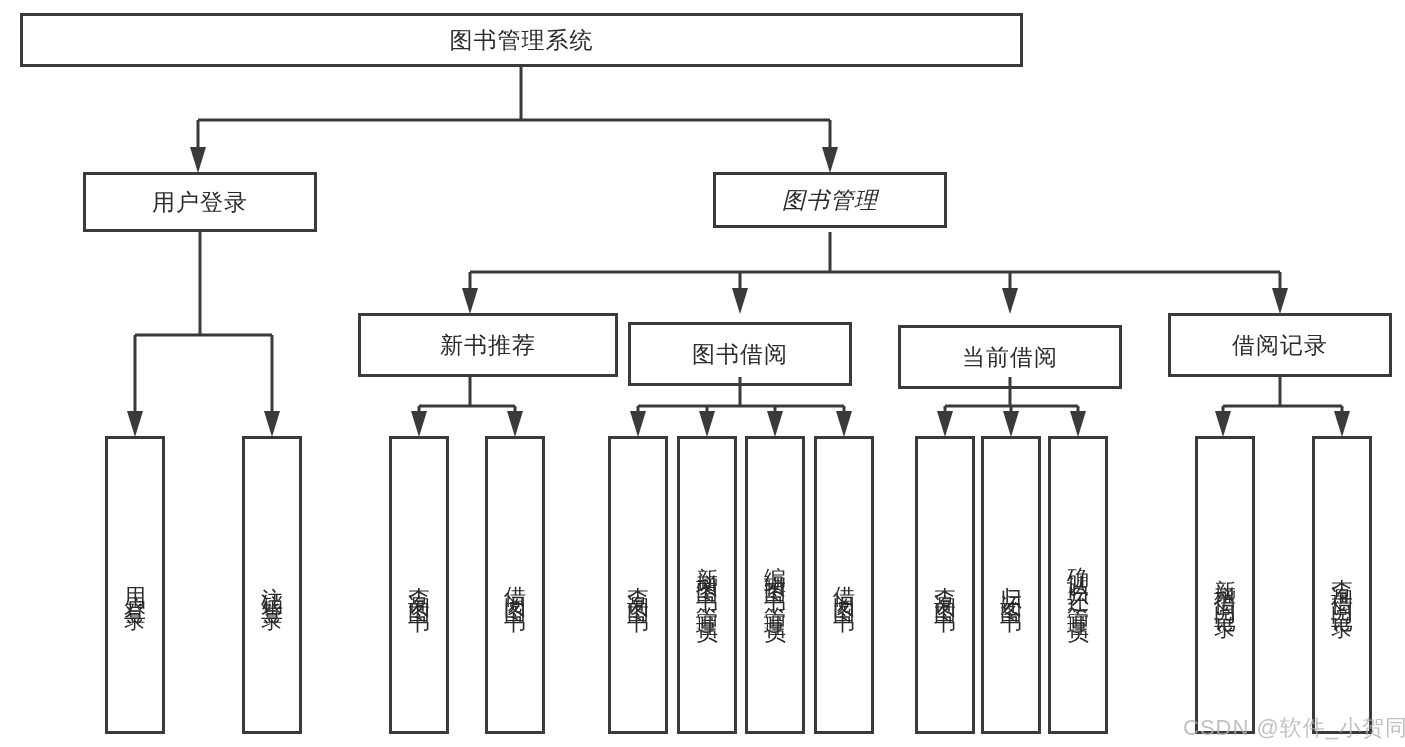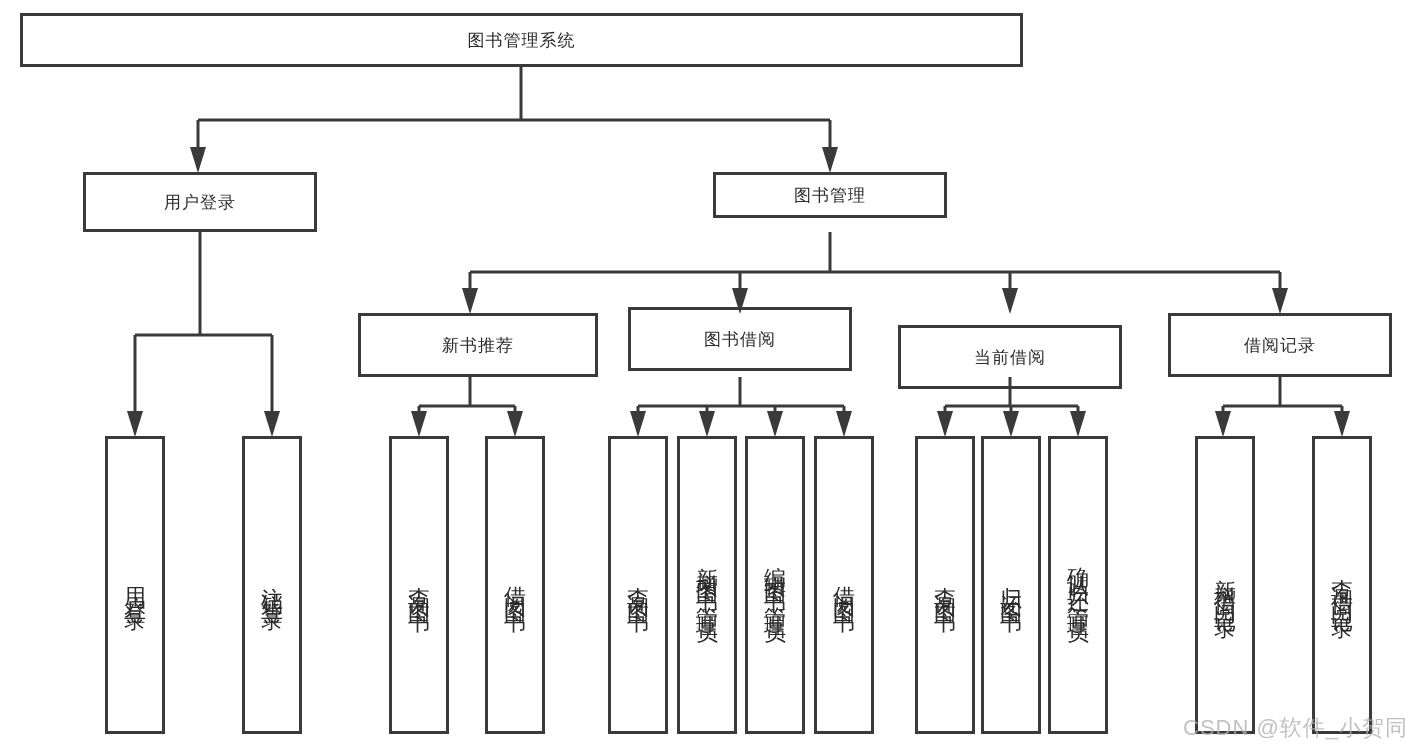--- a/index.html
+++ b/index.html
@@ -15,21 +15,21 @@
     position: absolute;
     box-sizing: border-box;
     border: 3px solid #3a3a3a;
     background: #ffffff;
     display: flex;
     align-items: center;
     justify-content: center;
     color: #2b2b2b;
     z-index: 2;
   }
-  .node.h { font-size: 17px; letter-spacing: 1px; white-space: nowrap; }
+  .node.h { font-size: 23px; letter-spacing: 1px; white-space: nowrap; }
   .node.v .vtext {
     writing-mode: vertical-rl;
     text-orientation: mixed;
     font-size: 22px;
     line-height: 1;
     letter-spacing: 8px;
     white-space: nowrap;
   }
   .connectors {
     position: absolute;
@@ -93,28 +93,28 @@
     </g>
   </svg>
 
   <div class="node h" style="left:20px; top:13px; width:1003px; height:54px;">
     <span class="label">图书管理系统</span>
   </div>
 
   <div class="node h" style="left:83px; top:172px; width:234px; height:60px;">
     <span class="label">用户登录</span>
   </div>
-  <div class="node h" style="left:713px; top:172px; width:234px; height:46px;">
+  <div class="node h" style="left:713px; top:172px; width:234px; height:56px;font-style:italic;">
     <span class="label">图书管理</span>
   </div>
 
-  <div class="node h" style="left:358px; top:313px; width:240px; height:64px;">
+  <div class="node h" style="left:358px; top:313px; width:260px; height:64px;">
     <span class="label">新书推荐</span>
   </div>
-  <div class="node h" style="left:628px; top:307px; width:224px; height:64px;">
+  <div class="node h" style="left:628px; top:322px; width:224px; height:64px;">
     <span class="label">图书借阅</span>
   </div>
   <div class="node h" style="left:898px; top:325px; width:224px; height:64px;">
     <span class="label">当前借阅</span>
   </div>
   <div class="node h" style="left:1168px; top:313px; width:224px; height:64px;">
     <span class="label">借阅记录</span>
   </div>
 
   <div class="node v" style="left:105px; top:436px; width:60px; height:298px;">

